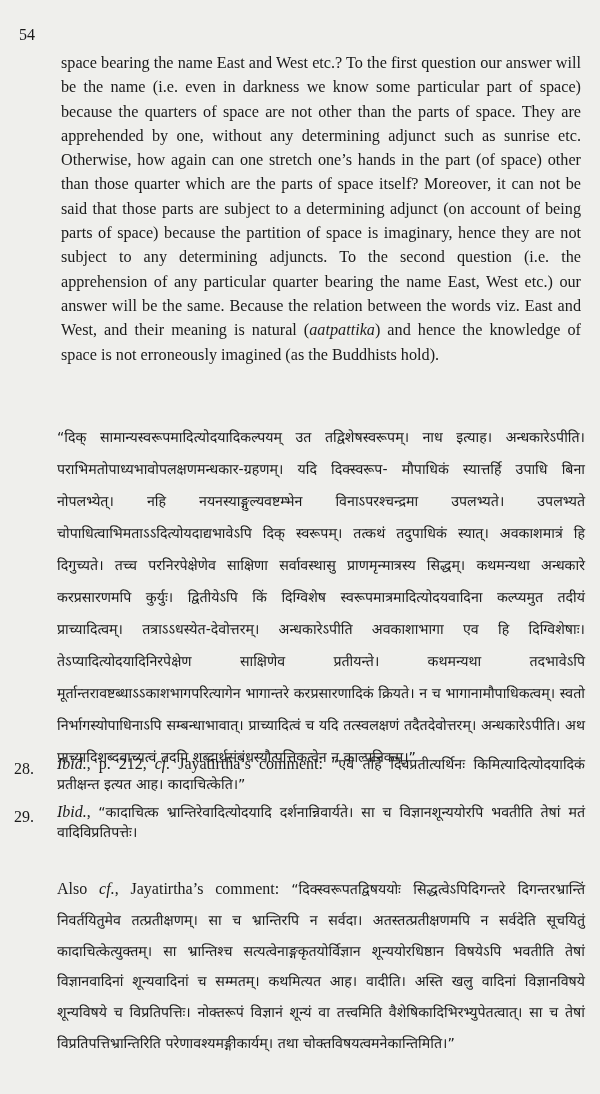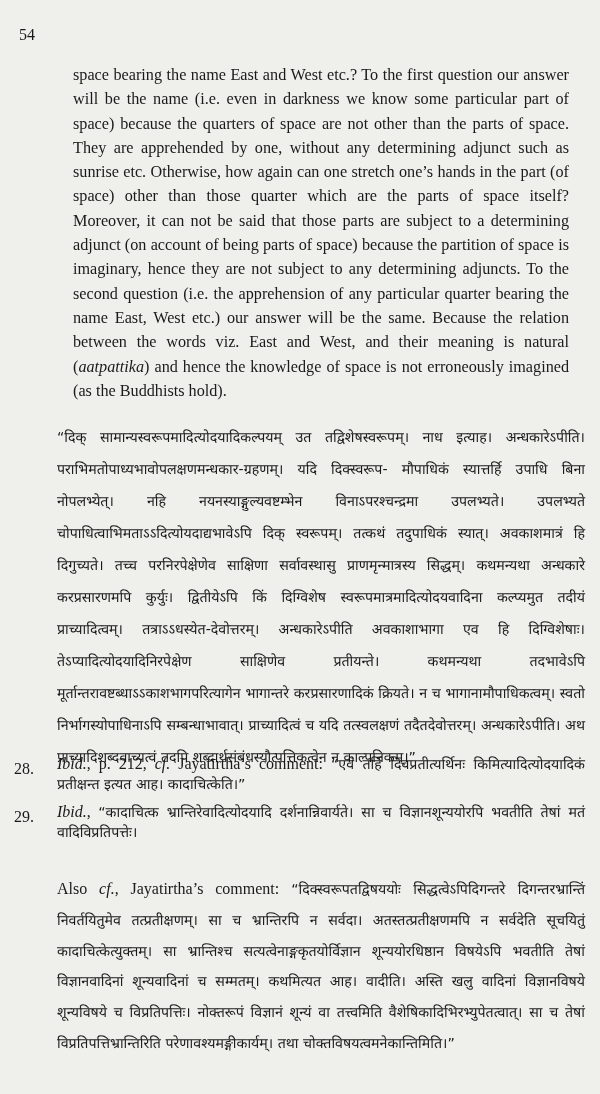--- a/index.html
+++ b/index.html
@@ -11,21 +11,21 @@
     position: relative;
   }
   .page { position: absolute; left: 0; top: 0; width: 600px; height: 1094px; }
   .header { position: absolute; top: 14px; left: 14px; right: 14px; height: 24px; font-size: 16px; }
   .page-num { position: absolute; left: 5px; top: 0; margin-top: 12px; }
   .running-title { position: absolute; right: 0; top: 0; }
   .body-text {
     position: absolute; left: 57px; right: 15px; top: 47px;
     font-size: 16.2px; line-height: 24.3px; text-align: justify;
   }
-  .body-text p { margin: 16px; }
+  .body-text p { margin: 4px; }
   .sanskrit {
     font-family: "DejaVu Sans", sans-serif;
     font-size: 14.2px; line-height: 32px; text-align: justify;
   }
   .quote { position: absolute; left: 57px; right: 15px; top: 421px; }
   .notes { position: absolute; left: 14px; right: 15px; top: 754px; font-size: 16px; }
   .note { position: relative; padding-left: 43px; }
   .note-num { position: absolute; left: 0; top: 0; line-height: 29.8px; text-align: right; }
   .note-body { line-height: 19px; text-align: justify; }
   .note-body .dev { font-family: "DejaVu Sans", sans-serif; font-size: 14.2px; }

